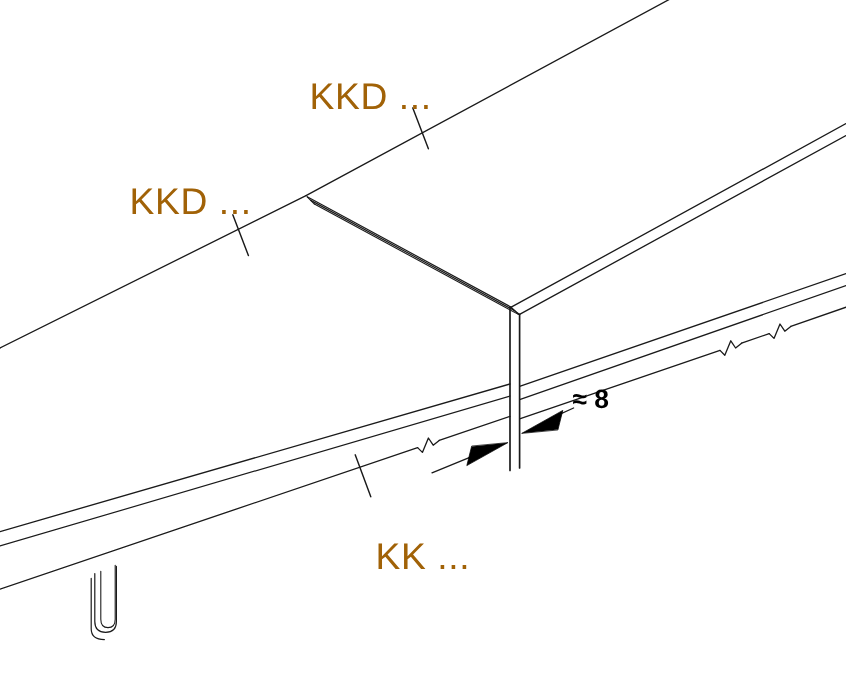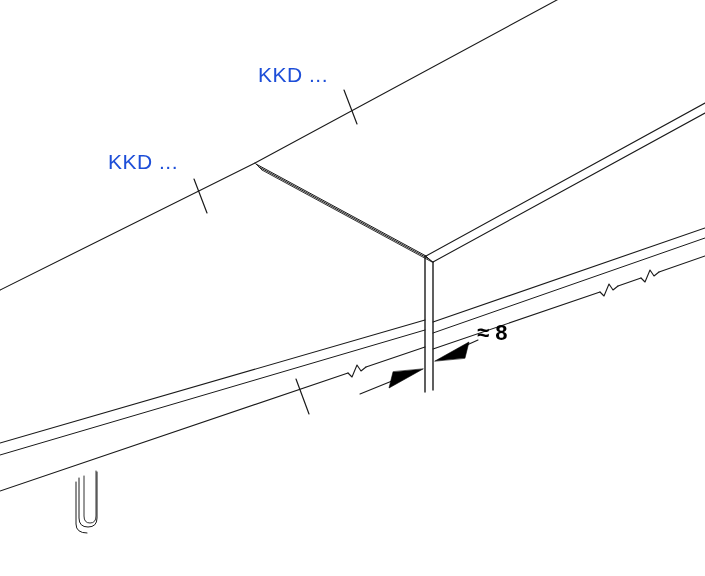--- a/index.html
+++ b/index.html
@@ -7,22 +7,22 @@
     position:relative;
     width:705px;height:576px;
     background:#ffffff;
     overflow:hidden;
     font-family:"Liberation Sans", sans-serif;
   }
   #drawing{position:absolute;left:0;top:0;width:705px;height:576px;}
   .lbl{
     position:absolute;
     font-family:"Liberation Sans", sans-serif;
-    font-size:21px;
-    color:#1d4ed8;
+    font-size:31px;
+    color:#a16207;
     white-space:nowrap;
     letter-spacing:0.5px;
   }
   .lbl-bold{
     position:absolute;
     font-family:"Liberation Sans", sans-serif;
     font-size:22px;
     font-weight:bold;
     color:#000;
     white-space:nowrap;
@@ -156,16 +156,17 @@
       </g>
 
     </g>
   </svg>
 
   <div class="lbl" id="lbl-kkd-upper">KKD ...</div>
 
   <div class="lbl" id="lbl-kkd-lower">KKD ...</div>
 
 
+  <div class="lbl" id="lbl-kk">KK ...</div>
 
   <div class="lbl-bold" id="lbl-approx8">≈ 8</div>
 
 </div>
 
 </body></html>

